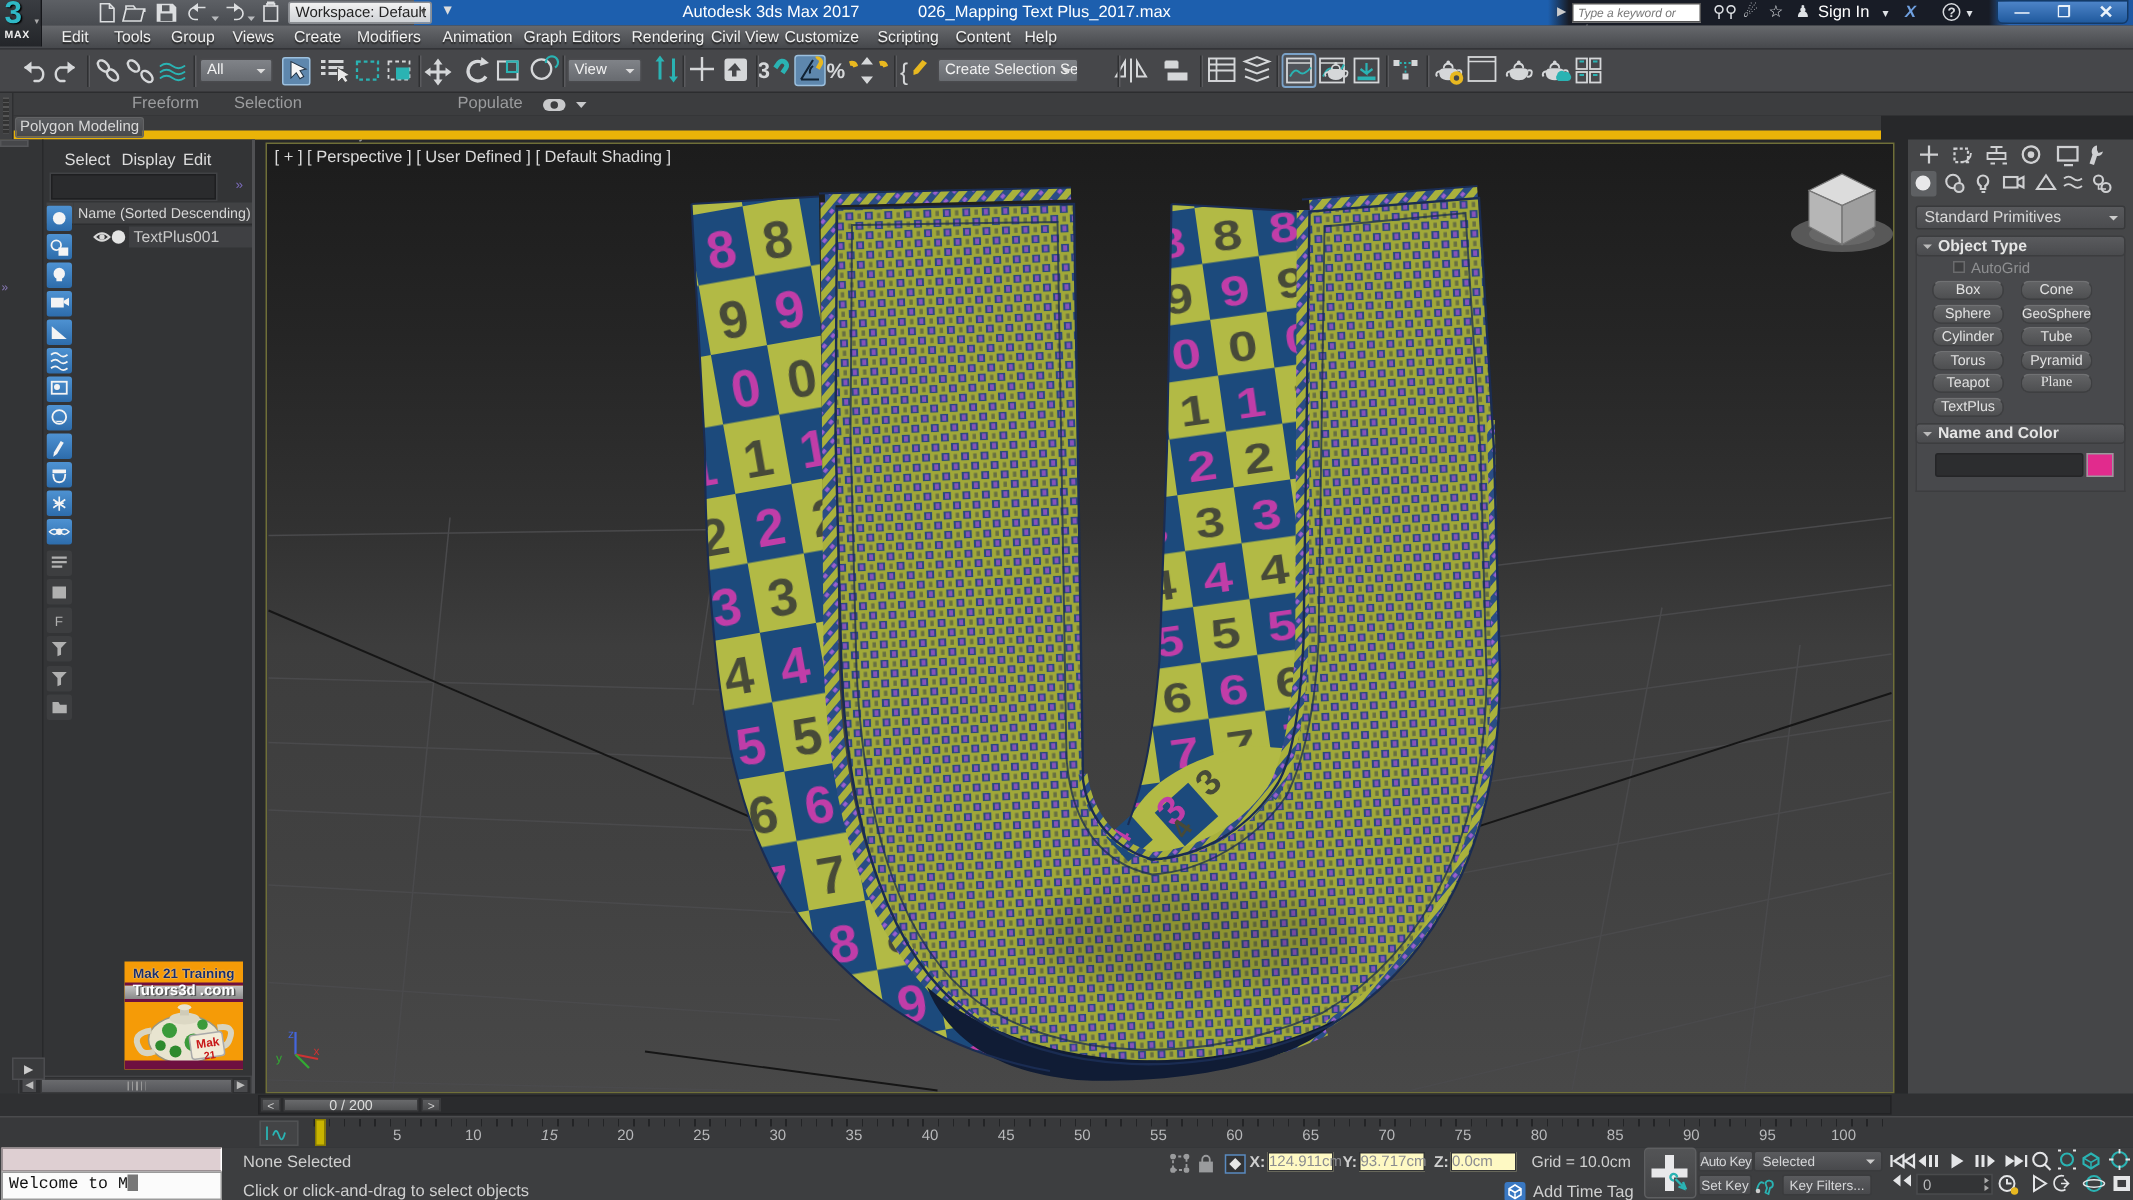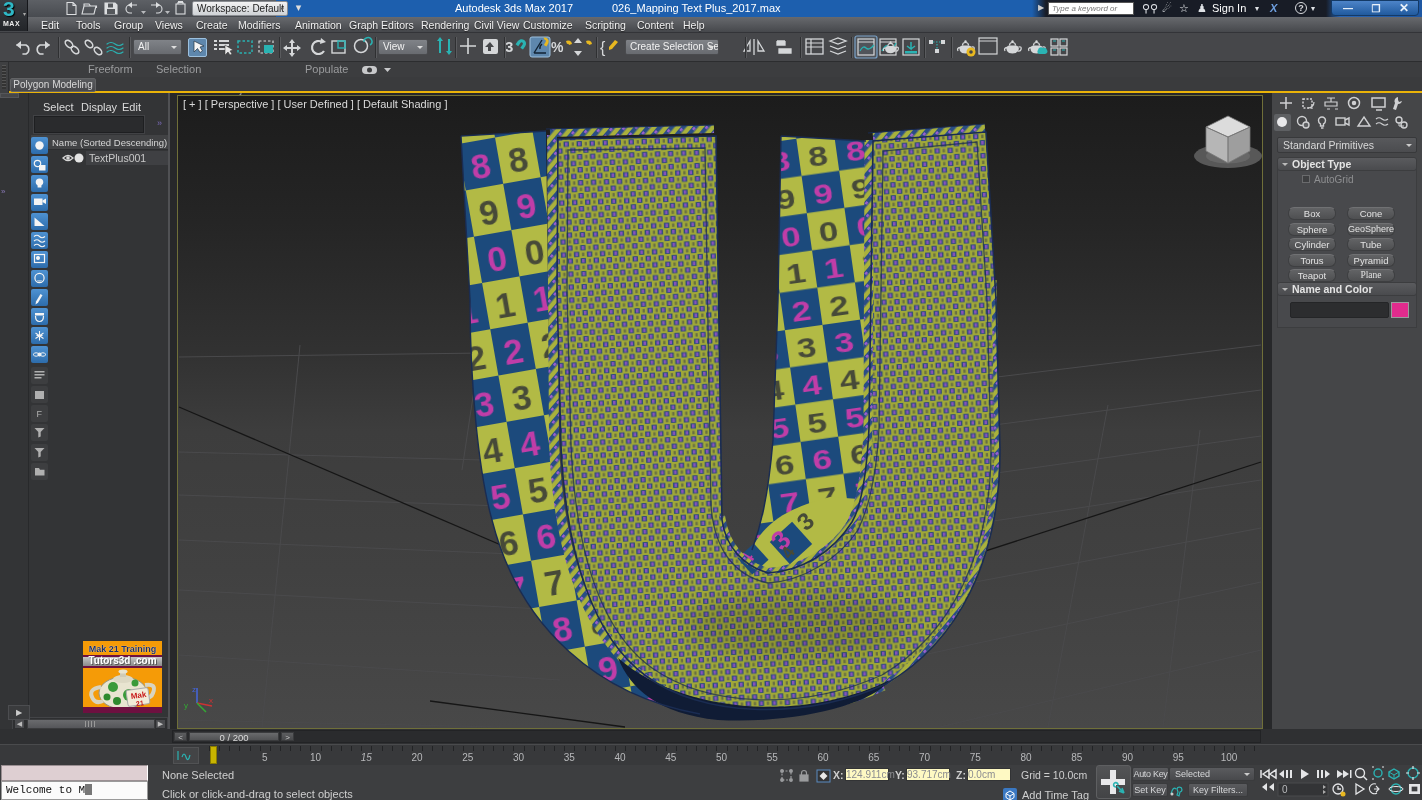--- a/index.html
+++ b/index.html
@@ -25,39 +25,39 @@
 .mitem{position:absolute;top:2px;font-size:10.5px;color:#f0f0f0;text-shadow:0 1px 1px #222;white-space:nowrap;}
 
 #toolbar{left:0;top:33px;width:1422px;height:29px;background:#46474a;border-bottom:1px solid #2c2d2f;}
 .tsep{position:absolute;top:4px;width:1px;height:21px;background:#2f3032;box-shadow:1px 0 0 #5a5b5e;}
 .tico{position:absolute;top:5px;width:19px;height:19px;}
 .thl{background:#5e87ad;border:1px solid #9cc0de;border-radius:2px;}
 .combo{position:absolute;background:linear-gradient(#808388,#686b70);border:1px solid #4a4b4e;border-radius:2px;color:#f2f2f2;font-size:10px;line-height:14px;padding-left:4px;}
 .combo{white-space:nowrap;overflow:hidden;}.combo:after{content:"";position:absolute;right:4px;top:6px;border:3px solid transparent;border-top-color:#ddd;}
 
 #ribbon1{left:0;top:62px;width:1422px;height:15px;background:#3c3d3f;}
-#ribbon2{left:0;top:77px;width:1422px;height:16px;background:#3a3b3d;border-bottom:2px solid #eab308;}
+#ribbon2{left:0;top:77px;width:1254px;height:16px;background:#3a3b3d;border-bottom:6px solid #eab308;}
 .rtab{position:absolute;top:1px;font-size:11px;color:#9b9c9e;}
 #rtab-active{position:absolute;left:8px;top:0px;width:62px;height:15px;background:linear-gradient(#5c5d60,#4c4d50);border:1px solid #6a6b6e;border-bottom:none;border-radius:3px 3px 0 0;color:#e8e8e8;font-size:11px;text-align:center;line-height:14px;margin-top:30px;}
 #polych{position:absolute;left:10px;top:1px;width:86px;white-space:nowrap;height:14px;background:linear-gradient(#585a5d,#47484b);border:1px solid #626365;border-radius:2px;color:#d8d8d8;font-size:10px;text-align:center;line-height:12px;}
 
 #leftpanel{left:0;top:93px;width:170px;height:672px;background:#333436;}
 #lp-border{position:absolute;left:168px;top:0;width:2px;height:640px;background:#505154;}
 .lpmenu{position:absolute;top:8px;font-size:11px;color:#dcdcdc;}
 #lpsearch{position:absolute;left:34px;top:23px;width:110px;height:17px;background:#2a2b2d;border:1px solid #1e1f21;box-shadow:0 0 0 1px #414245;}
 #lphead{position:absolute;left:49px;top:42px;width:119px;height:15px;background:#414244;border-bottom:1px solid #2c2d2f;color:#d6d6d6;font-size:9.5px;line-height:15px;padding-left:3px;white-space:nowrap;overflow:hidden;}
 #lprow{position:absolute;left:86px;top:58px;width:82px;height:14px;background:#3f4043;color:#c9c9c9;font-size:10.5px;line-height:14px;padding-left:3px;}
 
 #rightpanel{left:1272px;top:93px;width:150px;height:669px;background:#454648;}
 #cpdrop{position:absolute;left:5px;top:44px;width:140px;height:16px;background:linear-gradient(#58595c,#4b4c4f);border:1px solid #38393b;border-radius:2px;color:#d8d8d8;font-size:10.5px;line-height:14px;padding-left:5px;}
 #cpdrop:after{content:"";position:absolute;right:4px;top:6px;border:3.5px solid transparent;border-top-color:#ccc;}
 .rollh{position:absolute;left:5px;width:140px;height:14px;background:linear-gradient(#5a5b5e,#4a4b4e);border:1px solid #3c3d3f;border-radius:3px;color:#e4e4e4;font-size:10.5px;font-weight:bold;line-height:12px;padding-left:14px;}
 .rollh:before{content:"";position:absolute;left:4px;top:5px;border:3.5px solid transparent;border-top-color:#bbb;}
 .rollb{position:absolute;left:5px;width:140px;background:#48494c;border:1px solid #3c3d3f;border-top:none;}
-.cbtn{position:absolute;width:48px;height:13px;white-space:nowrap;overflow:hidden;background:linear-gradient(#626365,#4e4f51);border:1px solid #3e3f41;border-top-color:#707173;border-radius:6px;color:#e2e2e2;font-size:9.5px;text-align:center;line-height:11px;margin-top:20px;}
+.cbtn{position:absolute;width:48px;height:13px;white-space:nowrap;overflow:hidden;background:linear-gradient(#626365,#4e4f51);border:1px solid #3e3f41;border-top-color:#707173;border-radius:6px;color:#e2e2e2;font-size:9.5px;text-align:center;line-height:11px;}
 
 #vpwrap{left:177px;top:95px;width:1086px;height:634px;border:1px solid #6f6f39;background:#222;}
 
 #tslider{left:0;top:729px;width:1422px;height:15px;background:#2f3032;}
 #truler{left:0;top:744px;width:1422px;height:21px;background:#38393b;border-top:1px solid #4a4b4d;}
 .tnum{position:absolute;top:7px;font-size:10px;color:#b8b9bb;transform:translateX(-50%);}
 
 #statusbar{left:0;top:765px;width:1422px;height:35px;background:#3d3e40;}
 .stxt{position:absolute;font-size:11px;color:#cfcfcf;white-space:nowrap;}
 .sbox{position:absolute;height:13px;background:#fef9c3;border:1px solid #323335;color:#8b8c90;font-size:10px;line-height:11px;text-align:left;padding-right:18px;}

